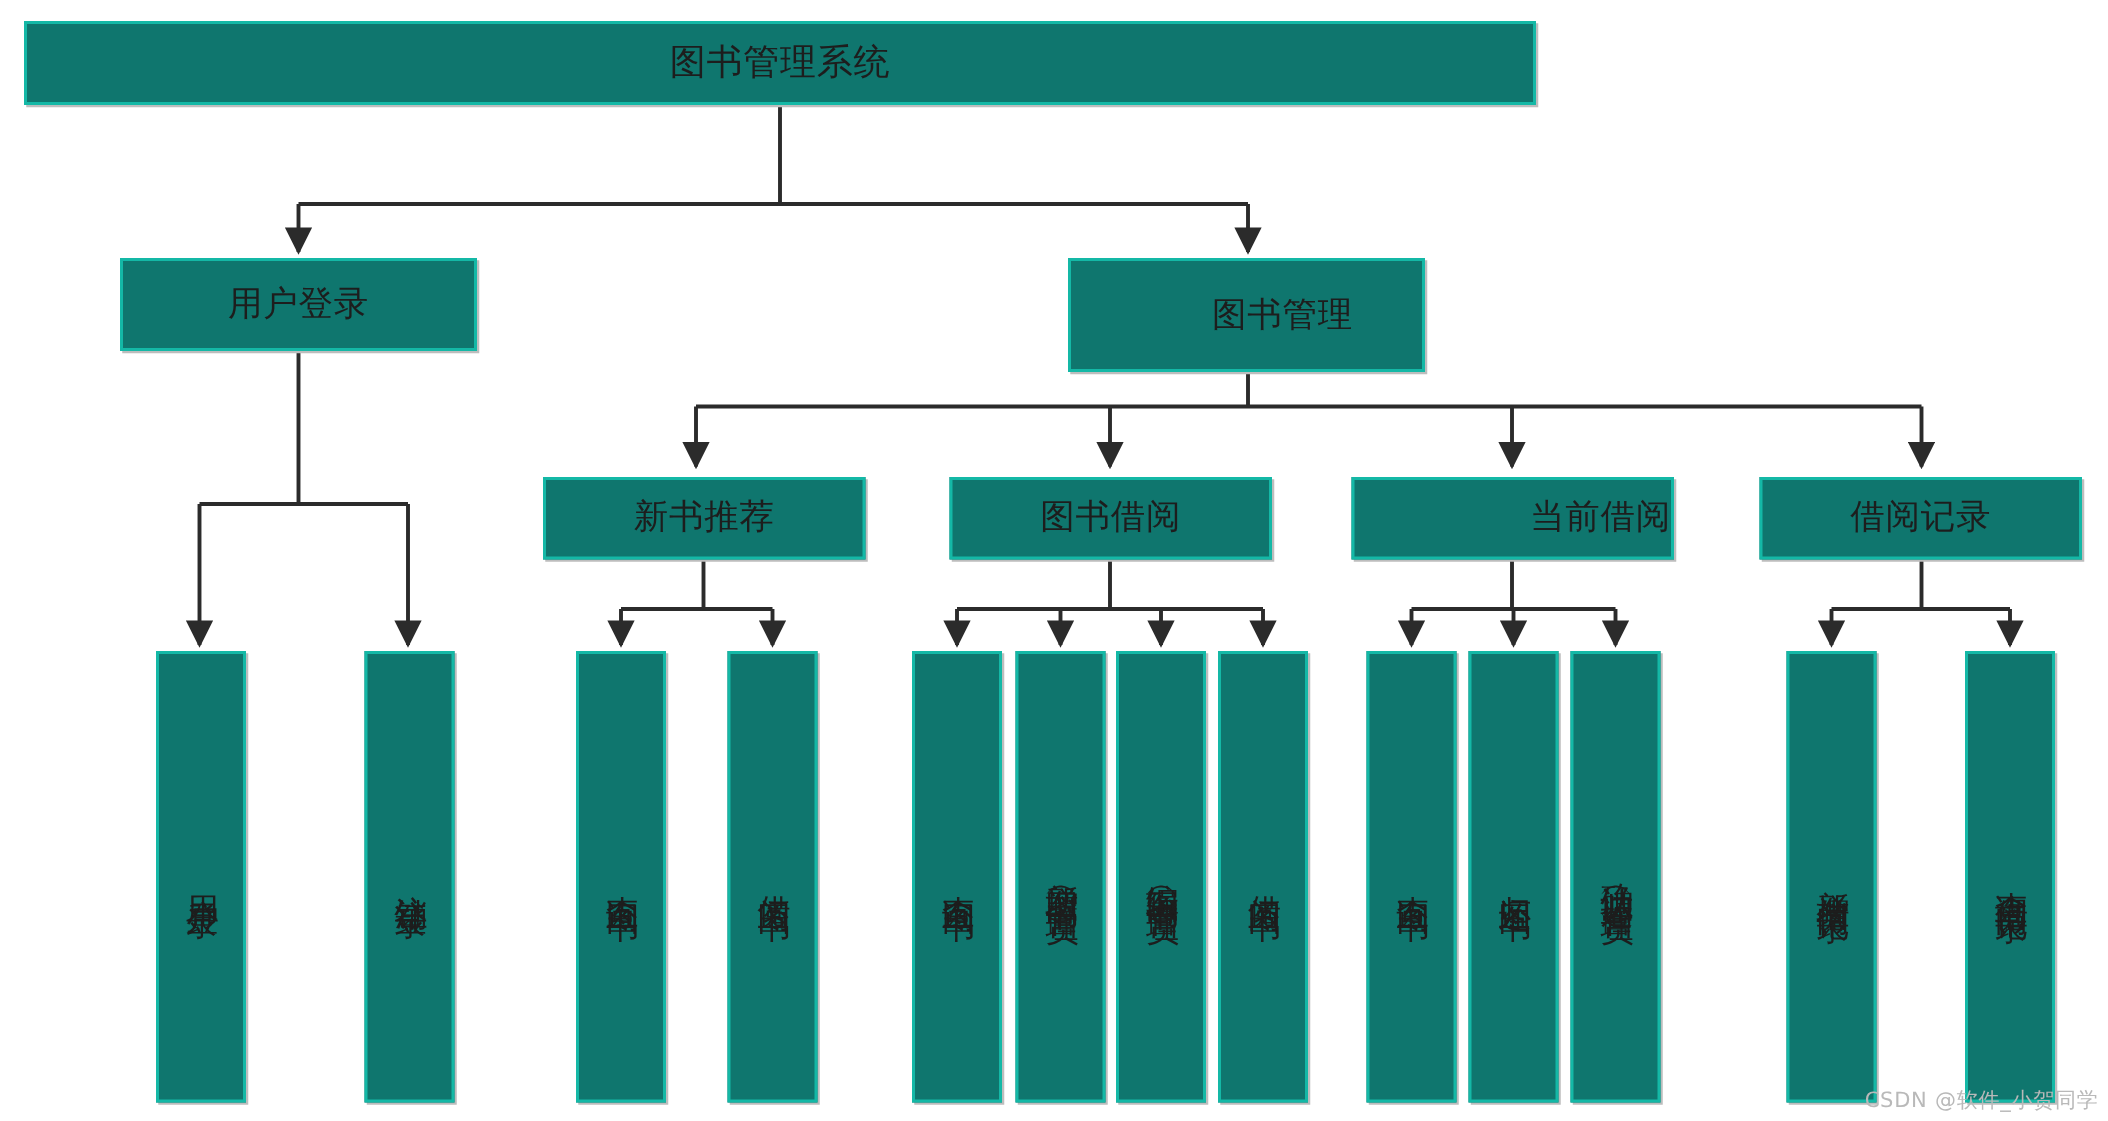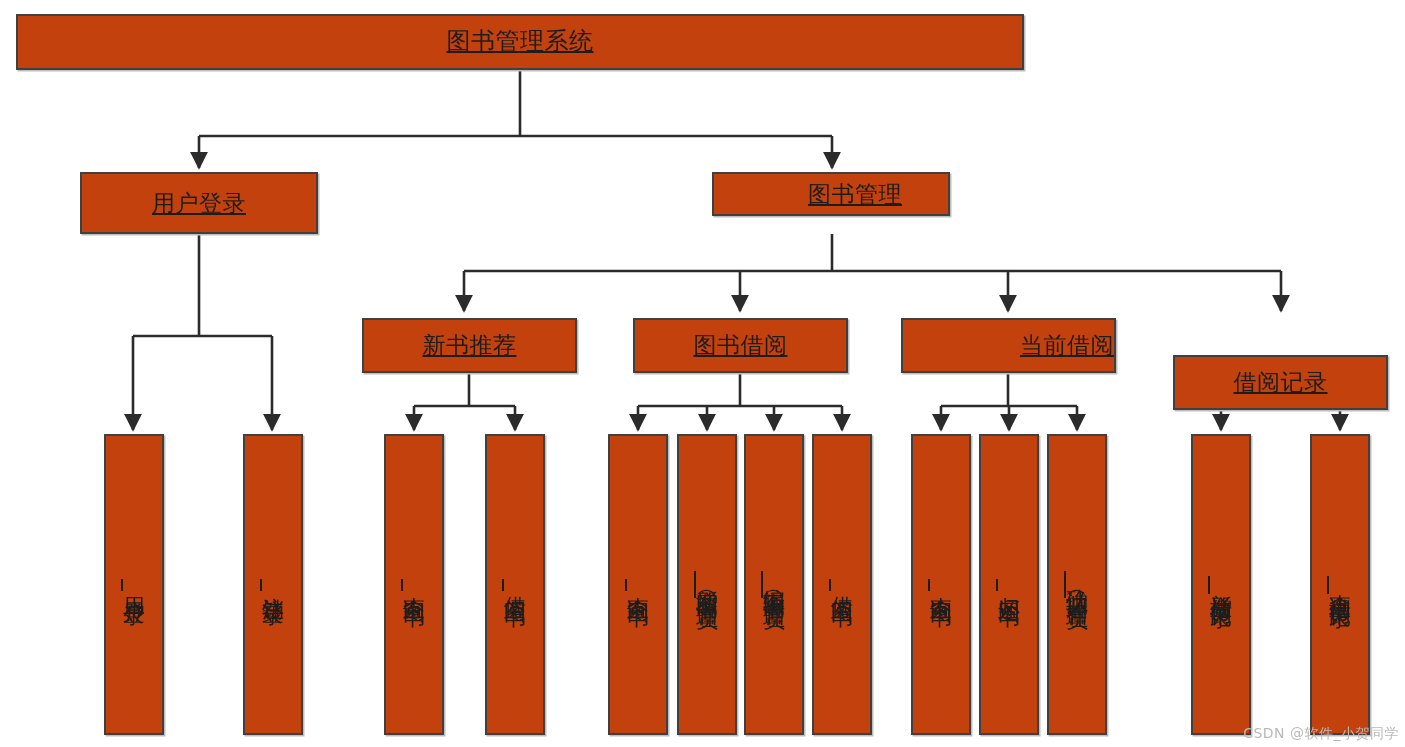--- a/index.html
+++ b/index.html
@@ -27,28 +27,27 @@
     top: 0;
     width: 1405px;
     height: 747px;
     pointer-events: none;
   }
 
   
   .node {
     position: absolute;
     box-sizing: border-box;
-    background: #c2410c;
-    border: 2px solid #404040;
+    background: #0f766e;
+    border: 2px solid #14b8a6;
     box-shadow: 1.5px 1.5px 0 0 #bdbdbd;
     display: flex;
     align-items: center;
     justify-content: center;
     color: #1d1d1d;
-    text-decoration: underline;
   }
 
   .node-label {
     color: #1d1d1d;
     line-height: 1.08;
     white-space: pre;
     text-align: center;
   }
 
   
@@ -147,37 +146,37 @@
   </svg>
 
   <div class="node horiz root" style="left:16px; top:14px; width:1008px; height:56px;">
     <span class="node-label">图书管理系统</span>
   </div>
 
   <div class="node horiz" style="left:80px; top:172px; width:238px; height:62px;">
     <span class="node-label">用户登录</span>
   </div>
 
-  <div class="node horiz" style="left:712px; top:172px; width:238px; height:44px;padding-left:48px;">
+  <div class="node horiz" style="left:712px; top:172px; width:238px; height:76px;padding-left:48px;">
     <span class="node-label">图书管理</span>
   </div>
 
   <div class="node horiz" style="left:633px; top:318px; width:215px; height:55px;">
     <span class="node-label">图书借阅</span>
   </div>
 
   <div class="node horiz" style="left:362px; top:318px; width:215px; height:55px;">
     <span class="node-label">新书推荐</span>
   </div>
 
   <div class="node horiz" style="left:901px; top:318px; width:215px; height:55px;justify-content:flex-end;">
     <span class="node-label">当前借阅</span>
   </div>
 
-  <div class="node horiz" style="left:1173px; top:318px; width:215px; height:55px;margin-top:37px;">
+  <div class="node horiz" style="left:1173px; top:318px; width:215px; height:55px;">
     <span class="node-label">借阅记录</span>
   </div>
 
   <div class="node vert" style="left:104px; top:434px; width:60px; height:301px;">
     <span class="node-label">用户登录</span>
   </div>
   <div class="node vert" style="left:243px; top:434px; width:60px; height:301px;">
     <span class="node-label">注销登录</span>
   </div>
 

